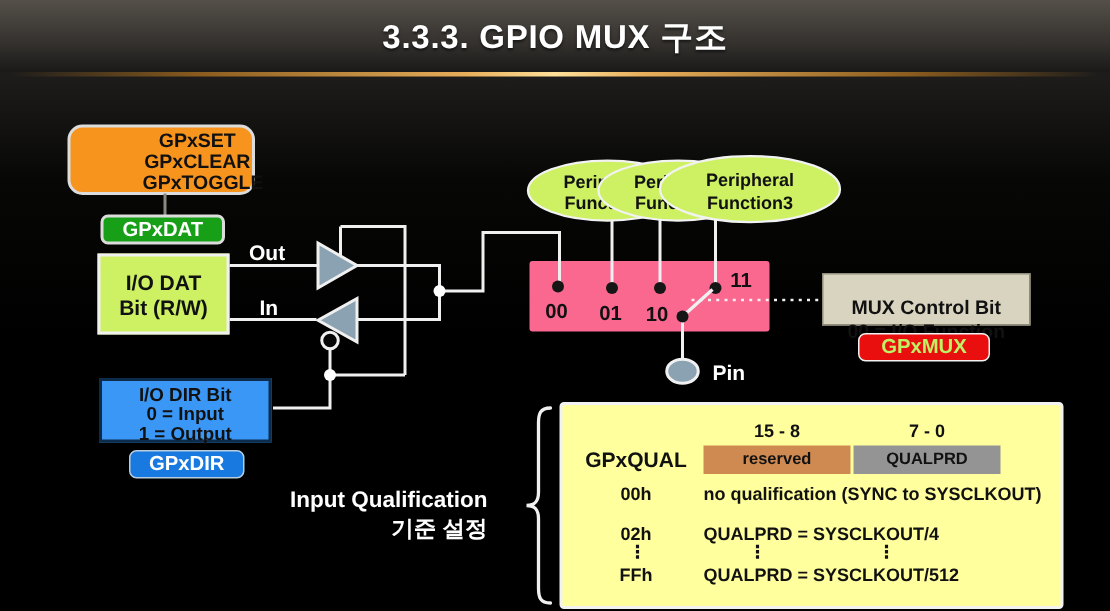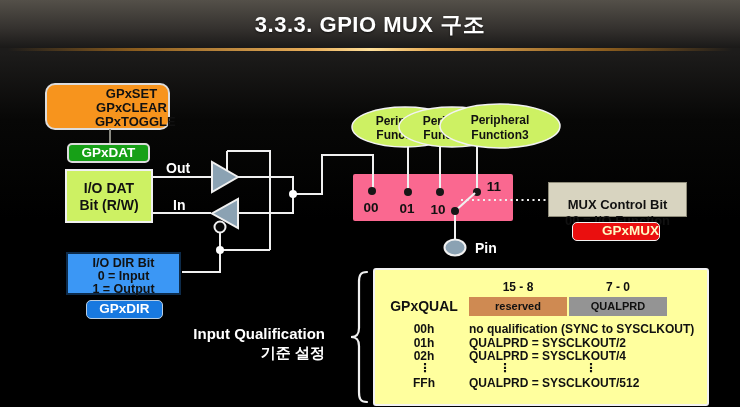--- a/index.html
+++ b/index.html
@@ -23,21 +23,21 @@
          border-radius:5px;color:#fff;font-size:13.5px;line-height:16px;}
   .b-iodat{left:65px;top:169px;width:88px;height:54px;background:#cdf163;border:2px solid #f0f0f0;
            font-size:14px;line-height:17px;padding-top:9px;}
   .b-iodir{left:66px;top:252px;width:115px;height:43px;background:#3b97f5;border:2px solid #0d2b4a;
            font-size:12.5px;line-height:13px;padding-top:3px;}
   .b-gpxdir{left:86px;top:300px;width:77px;height:19px;background:#1879e0;border:1.5px solid #b9cde0;
             border-radius:5px;color:#fff;font-size:13.5px;line-height:16px;}
   .b-muxctrl{left:548px;top:182px;width:139px;height:35px;background:#d8d4c0;border:1px solid #8f8c7a;
              font-size:13px;line-height:16px;padding-top:14px;}
   .b-gpxmux{left:572px;top:222px;width:88px;height:19px;background:#ea0f0f;border:1.5px solid #f2f2f2;
-            border-radius:5px;color:#fef9c3;font-size:13.5px;line-height:16px;text-align:right;}
+            border-radius:5px;color:#bef264;font-size:13.5px;line-height:16px;}
   .lbl{position:absolute;color:#fff;font-weight:bold;font-size:14px;}
   .l-out{left:166px;top:160px;} .l-in{left:173px;top:197px;}
   .iq{position:absolute;left:130px;top:324px;width:195px;text-align:right;color:#fff;
       font-weight:bold;font-size:15px;line-height:19px;}
   .qbox{position:absolute;left:373px;top:268px;width:332px;height:134px;background:#ffff9e;
         border:2.5px solid #f2f2f2;border-radius:3px;}
   .qbox *{position:absolute;font-weight:bold;color:#111;}
   .q-bits-high{left:94px;top:10px;width:98px;text-align:center;font-size:12px;}
   .q-bits-low{left:194px;top:10px;width:98px;text-align:center;font-size:12px;}
   .q-reg{left:8px;top:28px;width:82px;text-align:center;font-size:14px;}
@@ -155,24 +155,20 @@
       <div class="q-bits-high">15 - 8</div>
       <div class="q-bits-low">7 - 0</div>
       <div class="q-reg">GPxQUAL</div>
       <div class="q-reserved">reserved</div>
       <div class="q-qualprd">QUALPRD</div>
 
       <div class="qrow" style="top:52px">
         <span class="qcode">00h</span>
         <span class="qdesc">no qualification (SYNC to SYSCLKOUT)</span>
       </div>
-      <div class="qrow" style="top:66px">
-        <span class="qcode">01h</span>
-        <span class="qdesc">QUALPRD = SYSCLKOUT/2</span>
-      </div>
       <div class="qrow" style="top:79px">
         <span class="qcode">02h</span>
         <span class="qdesc">QUALPRD = SYSCLKOUT/4</span>
       </div>
       <div class="qrow" style="top:91px">
         <span class="qdot" style="left:44px">⋮</span>
         <span class="qdot" style="left:124px">⋮</span>
         <span class="qdot" style="left:210px">⋮</span>
       </div>
       <div class="qrow" style="top:106px">

